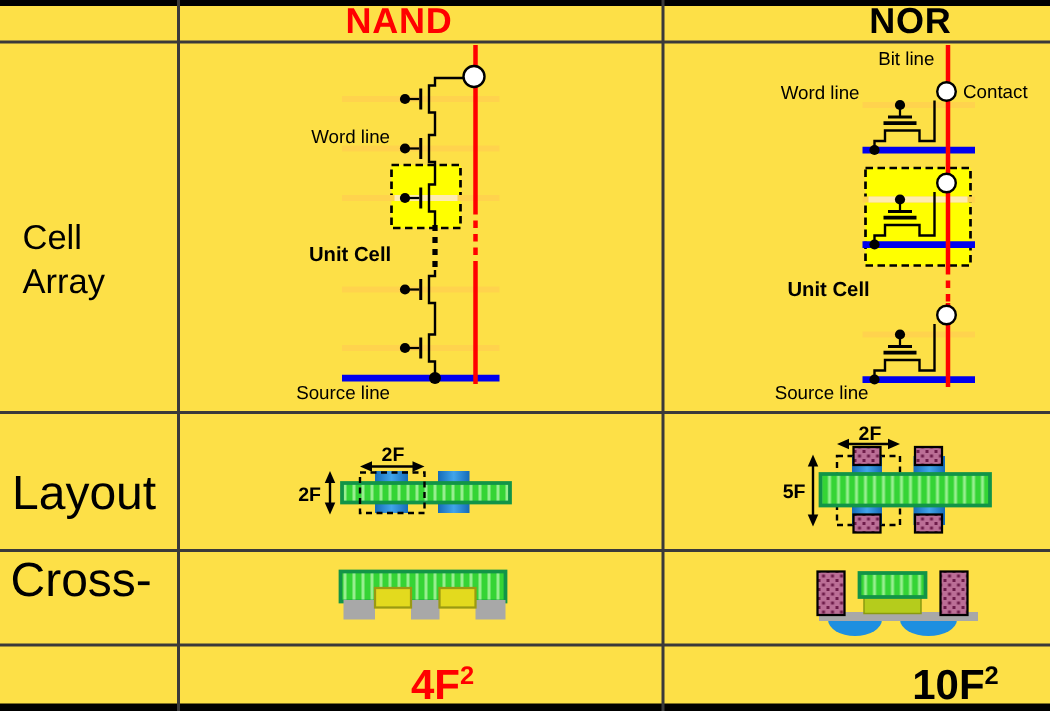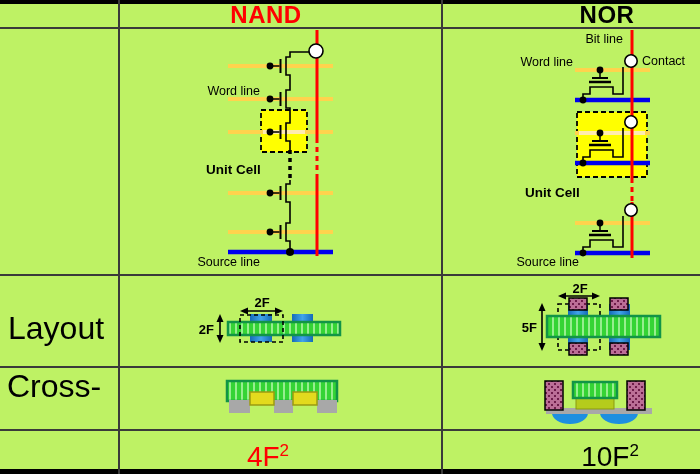--- a/index.html
+++ b/index.html
@@ -1,36 +1,36 @@
 <!DOCTYPE html>
 <html><head>
 <meta charset="utf-8">
 <style>
   html,body{margin:0;padding:0;background:#fff;}
   .stage{
-    position:relative;width:700px;height:474px;background:#bef264;
+    position:relative;width:700px;height:474px;background:#fde047;
     font-family:"Liberation Sans", sans-serif;overflow:hidden;
   }
   .bar{position:absolute;left:0;right:0;background:#000;}
   .bar.top{top:0;height:4px;}
   .bar.bottom{top:469px;height:5px;}
   .hline{position:absolute;left:0;right:0;height:2px;background:#3a3a3a;}
   .vline{position:absolute;top:0;bottom:0;width:2px;background:#3a3a3a;}
   .hdr{position:absolute;top:2px;height:25px;line-height:25px;text-align:center;
        font-size:24px;font-weight:bold;letter-spacing:0.5px;}
   .hdr.nand{left:120px;width:292px;color:#FF0000;}
   .hdr.nor{left:478px;width:258px;color:#000;}
   .rowlabel{position:absolute;color:#000;font-size:32px;}
   .rowlabel .l2{padding-left:10px;}
   .cellarray{left:15px;top:144px;font-size:23px;line-height:29px;}
   .layoutlbl{left:8px;top:310px;}
   .crosslbl{left:7px;top:372px;line-height:28px;}
   .sizelbl{left:8px;top:437px;}
   .val{position:absolute;top:433px;height:36px;line-height:36px;text-align:center;
-       font-size:28px;font-weight:normal;}
+       font-size:28px;font-weight:bold;padding-left:27px;}
   .val sup{font-size:17px;}
   .val.nand{left:120px;width:296px;color:#FF0000;}
   .val.nor{left:480px;width:260px;color:#000;}
   svg{position:absolute;overflow:visible;}
   svg text{font-family:"Liberation Sans", sans-serif;fill:#000;font-size:12.5px;}
   svg text.b{font-weight:bold;font-size:13.5px;}
   svg text.dim{font-weight:bold;font-size:13px;}
 </style>
 </head>
 <body>
@@ -61,20 +61,24 @@
   <div class="hline" style="top:27px"></div>
   <div class="hline" style="top:274px"></div>
   <div class="hline" style="top:366px"></div>
   <div class="hline" style="top:429px"></div>
   <div class="vline" style="left:118px"></div>
   <div class="vline" style="left:441px"></div>
 
   <div class="hdr nand">NAND</div>
   <div class="hdr nor">NOR</div>
 
+  <div class="rowlabel cellarray">
+    <div>Cell</div>
+    <div>Array</div>
+  </div>
   <div class="rowlabel layoutlbl">Layout</div>
   <div class="rowlabel crosslbl">
     <div>Cross-</div>
   </div>
 
   <div class="val nand"><span>4F</span><sup>2</sup></div>
   <div class="val nor"><span>10F</span><sup>2</sup></div>
 
   <svg style="left:120px;top:28px" width="322" height="248" viewBox="0 0 322 248">
     <rect x="141" y="82" width="46" height="42" fill="#FFFF00" stroke="#000" stroke-width="1.8" stroke-dasharray="5,3"></rect>

